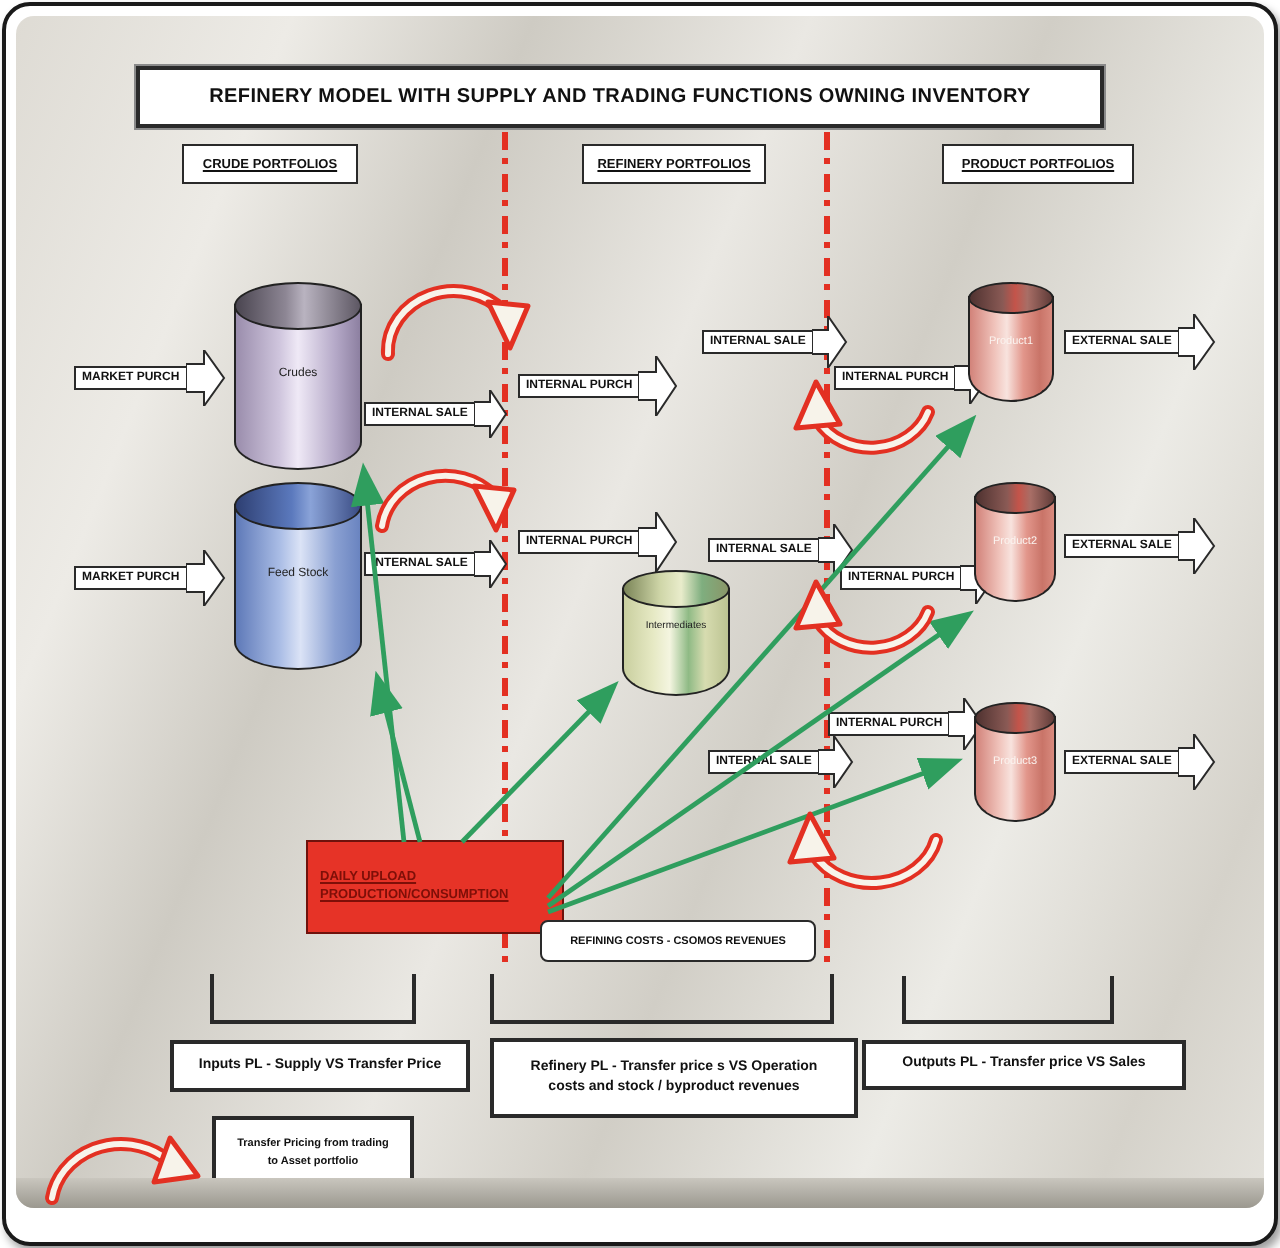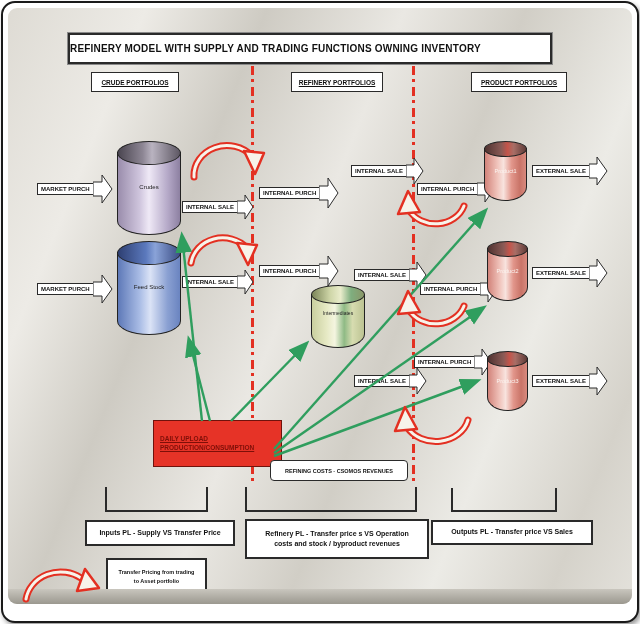--- a/index.html
+++ b/index.html
@@ -5,21 +5,21 @@
   html,body{margin:0;padding:0;background:#fff;font-family:"Liberation Sans",sans-serif;}
   #stage{position:relative;width:640px;height:624px;background:#fff;overflow:hidden;}
   #frame{position:absolute;left:1px;top:1px;width:634px;height:618px;background:#fff;
          border:2px solid #1a1a1a;border-radius:14px;box-shadow:2px 3px 5px rgba(0,0,0,.4);}
   #canvas{position:absolute;left:5px;top:5px;width:624px;height:596px;border-radius:9px;overflow:hidden;
           background:linear-gradient(112deg,#dedbd4 0%,#edebe6 16%,#cecbc3 30%,#eae8e3 46%,#d1cec6 60%,#ecebe6 76%,#d5d2ca 90%,#e3e1db 100%);}
   #canvas::after{content:"";position:absolute;left:0;right:0;bottom:0;height:15px;
           background:linear-gradient(#c9c6be,#9b988f);}
   .abs{position:absolute;}
   
-  .titlebox{background:#fff;border:2px solid #2a2a2a;outline:1px solid #8a8a8a;display:flex;align-items:center;justify-content:flex-start;
+  .titlebox{background:#fff;border:2px solid #2a2a2a;outline:1px solid #8a8a8a;display:flex;align-items:center;justify-content:center;
             font-size:10px;font-weight:bold;letter-spacing:.2px;text-align:center;color:#111;}
   .hdr{background:#fff;border:1px solid #2a2a2a;display:flex;align-items:center;justify-content:center;
        font-size:6.5px;font-weight:bold;color:#111;text-decoration:underline;white-space:nowrap;padding:0 2px;}
   
   .vdash{width:3px;background:repeating-linear-gradient(180deg,#e33022 0 9px,transparent 9px 13px,#e33022 13px 16px,transparent 16px 21px);}
   
   .barrow{display:flex;align-items:center;}
   .albl{background:#fff;border:1px solid #2a2a2a;padding:2px 3px;font-size:6px;font-weight:bold;color:#111;white-space:nowrap;line-height:1;}
   .ahd{display:block;margin-left:-1px;}
   .ahd polygon{fill:#fff;stroke:#2a2a2a;stroke-width:1;}

